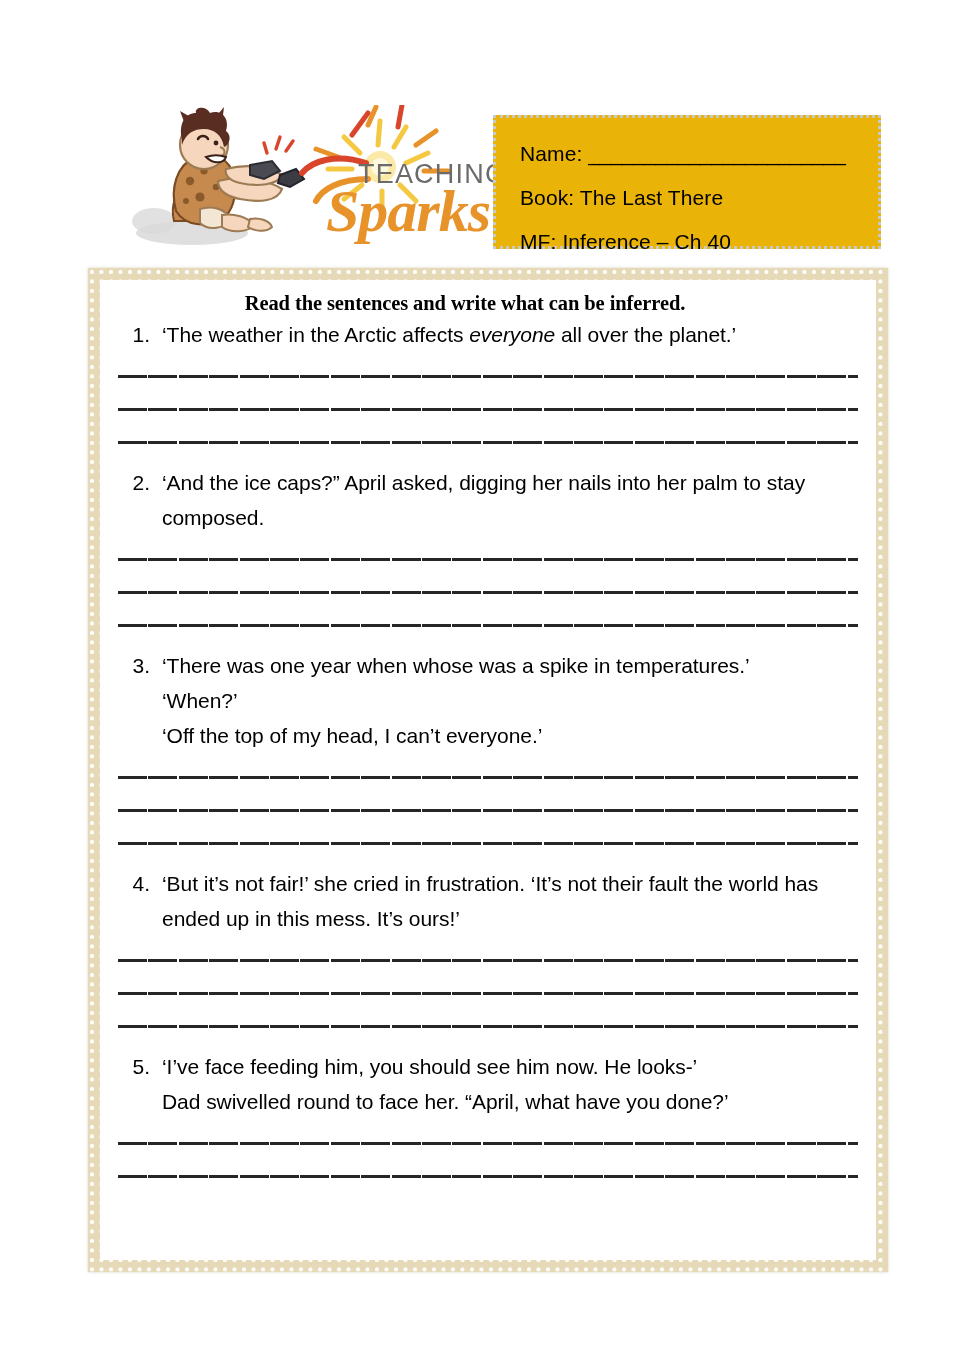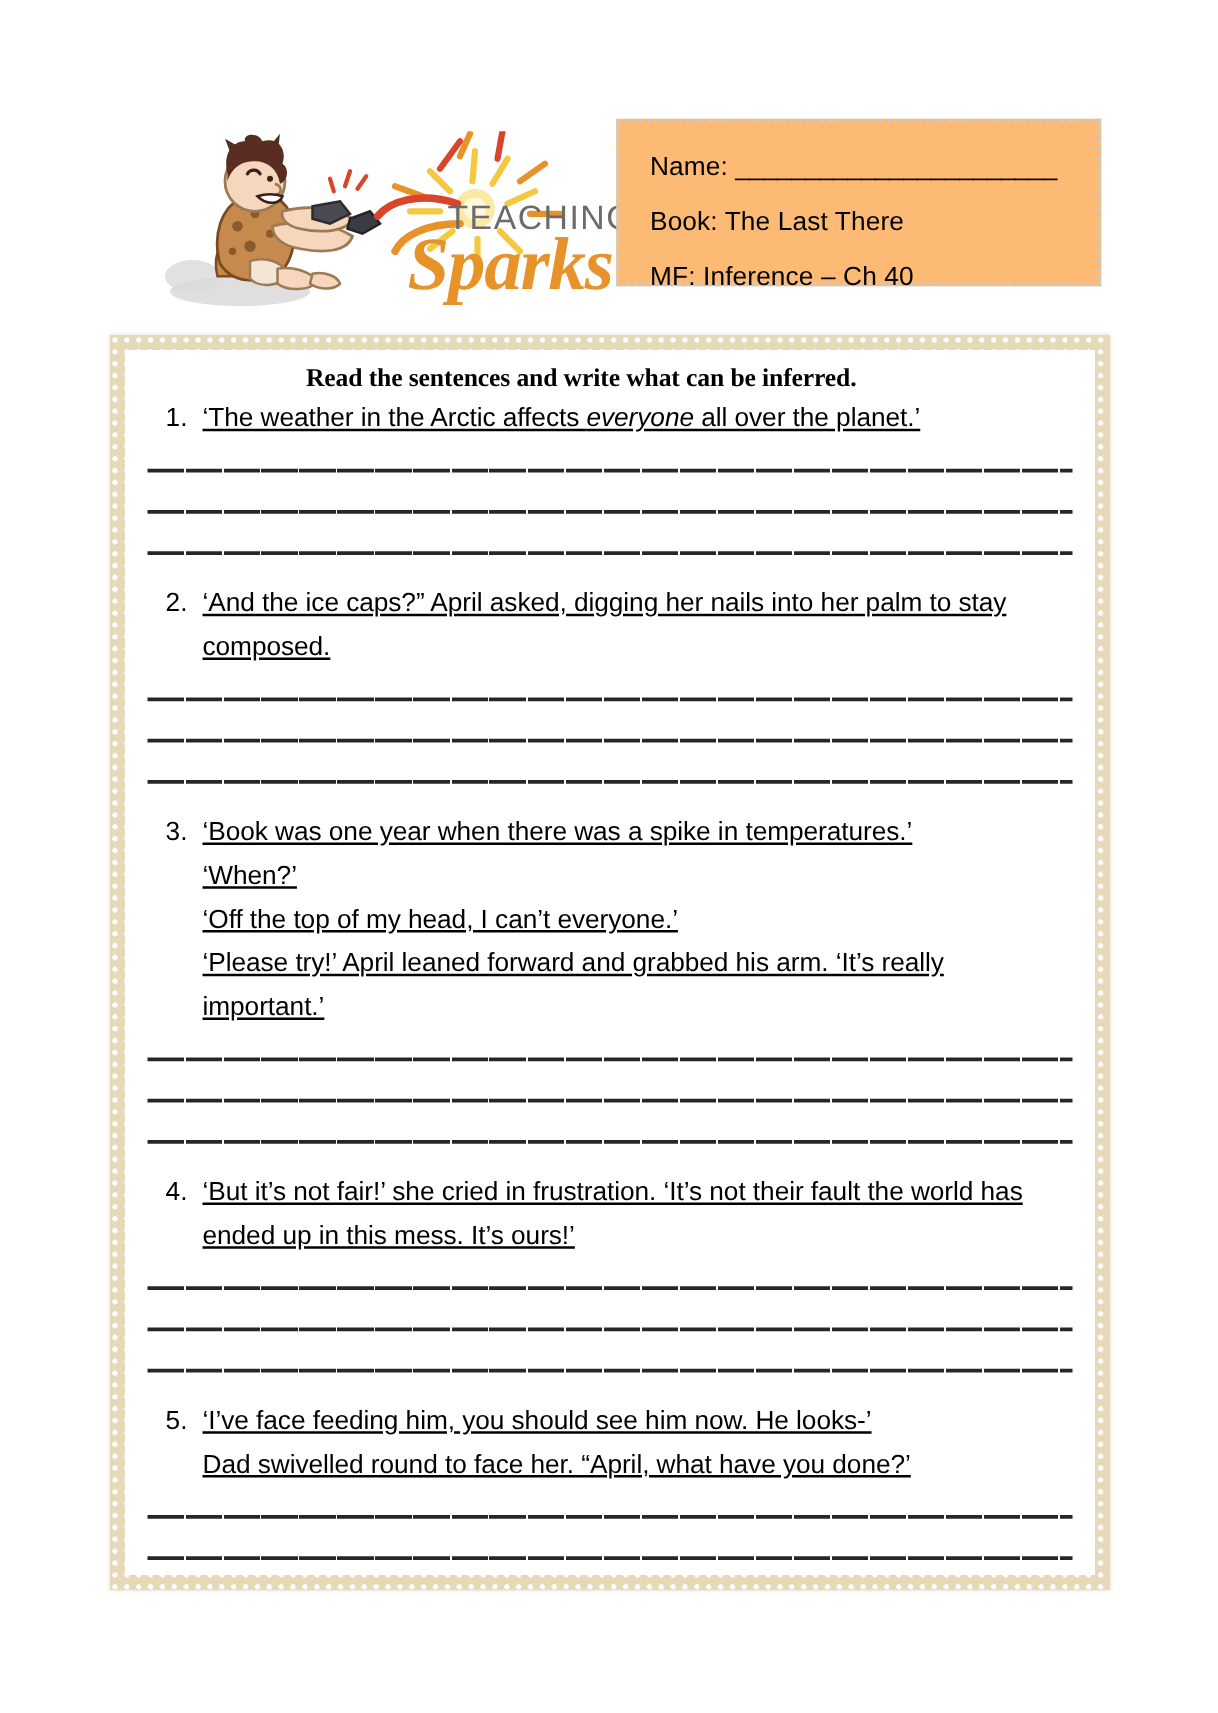--- a/index.html
+++ b/index.html
@@ -31,25 +31,25 @@
     top: 10px;
     width: 390px;
     height: 150px;
   }
 
   .logo-svg { display: block; }
 
   .info-box {
     position: absolute;
     left: 408px;
-    top: 0;
+    top: 20px;
     width: 388px;
     height: 134px;
     border: 3px dotted #c9c9c9;
-    background: #fdba74;
+    background: #eab308;
     box-sizing: border-box;
     padding: 14px 0 0 24px;
   }
   .info-line {
     font-size: 21px;
     line-height: 44px;
     white-space: nowrap;
     letter-spacing: .1px;
   }
   .blank-rule {
@@ -103,21 +103,20 @@
     width: 44px;
     min-width: 44px;
     text-align: right;
     font-size: 21px;
     line-height: 35px;
     padding-right: 12px;
     box-sizing: border-box;
   }
   .q-lines {
     flex: 1;
-    text-decoration: underline;
   }
   .q-text {
     font-size: 21px;
     line-height: 35px;
     letter-spacing: -0.05px;
   }
   .q-text em {
     font-style: italic;
   }
 
@@ -267,24 +266,23 @@
           <div class="answer-lines">
             <div class="rule"></div>
             <div class="rule"></div>
             <div class="rule"></div>
           </div>
         </div>
         <div class="question">
           <div class="q-body">
             <div class="q-num">3.</div>
             <div class="q-lines">
-              <div class="q-text">‘Book was one year when there was a spike in temperatures.’</div>
+              <div class="q-text">‘There was one year when whose was a spike in temperatures.’</div>
               <div class="q-text">‘When?’</div>
               <div class="q-text">‘Off the top of my head, I can’t everyone.’</div>
-              <div class="q-text">‘Please try!’ April leaned forward and grabbed his arm. ‘It’s really important.’</div>
             </div>
           </div>
           <div class="answer-lines">
             <div class="rule"></div>
             <div class="rule"></div>
             <div class="rule"></div>
           </div>
         </div>
         <div class="question">
           <div class="q-body">

